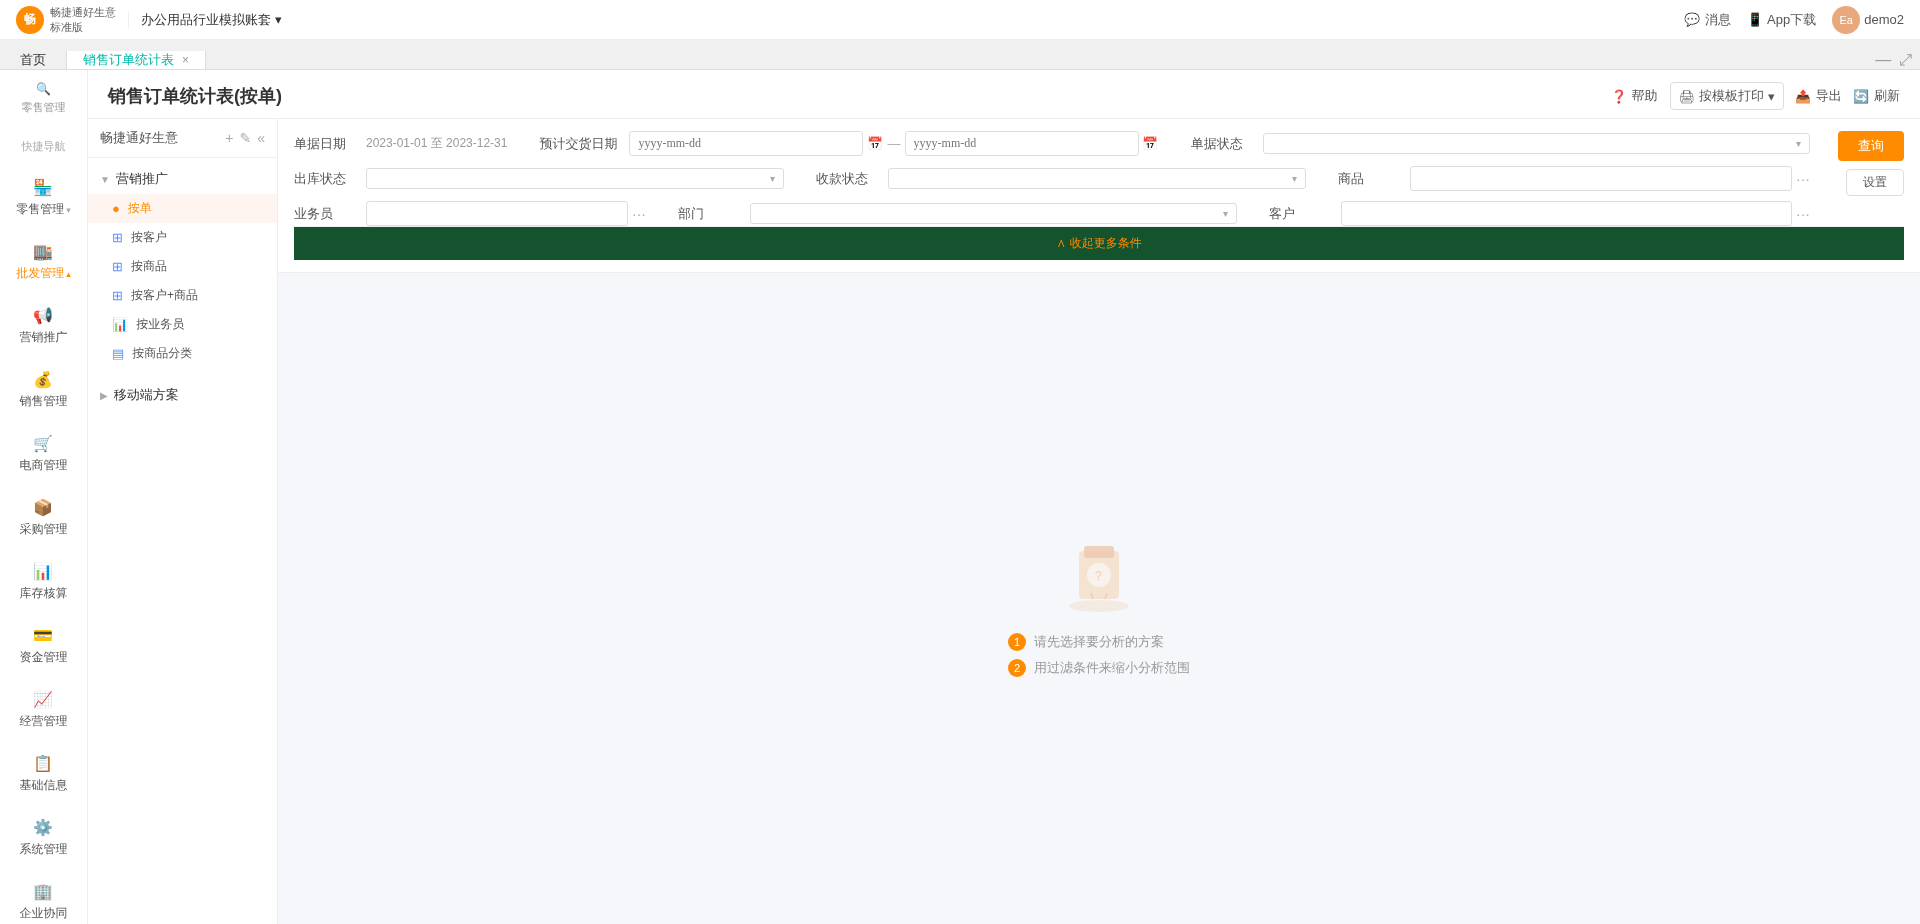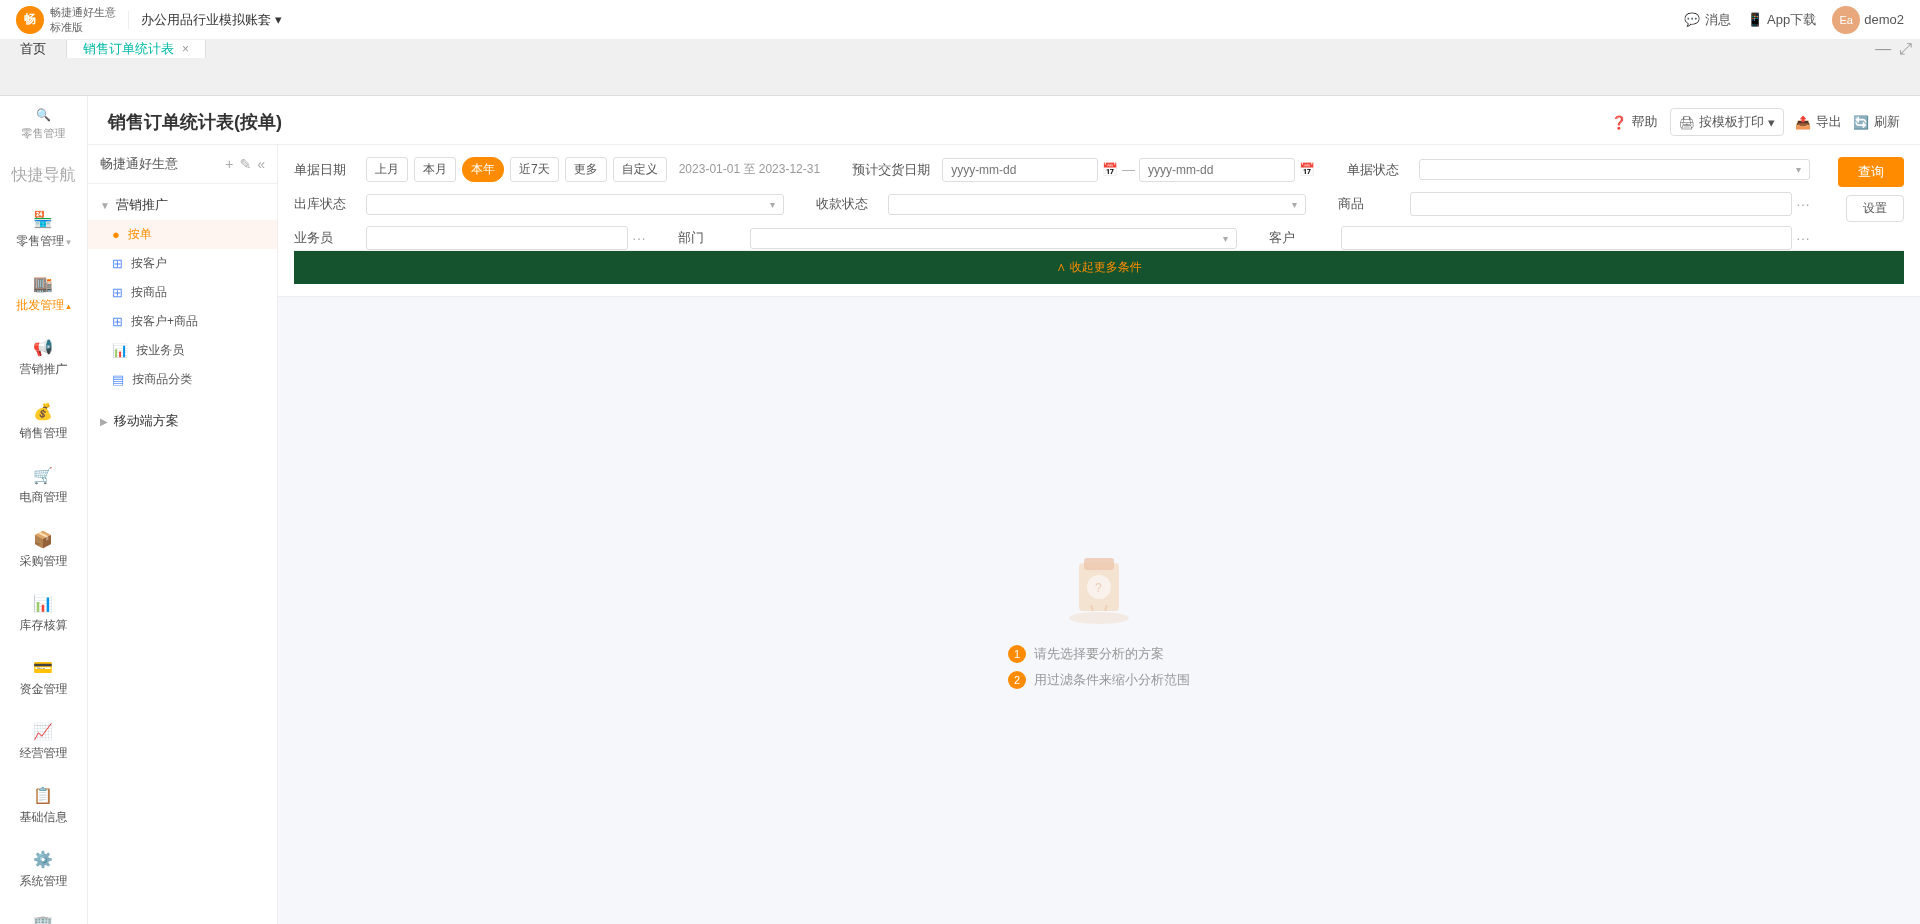--- a/index.html
+++ b/index.html
@@ -10,21 +10,21 @@
     .top-bar-left { display: flex; align-items: center; gap: 8px; }
     .logo-area { display: flex; align-items: center; gap: 6px; }
     .logo-icon { width: 28px; height: 28px; background: #ff8c00; border-radius: 50%; display: flex; align-items: center; justify-content: center; color: #fff; font-size: 12px; font-weight: bold; }
     .logo-text { font-size: 11px; color: #666; line-height: 1.3; }
     .dropdown-selector { display: flex; align-items: center; gap: 4px; font-size: 13px; color: #333; cursor: pointer; border-left: 1px solid #eee; padding-left: 12px; margin-left: 4px; }
     .top-bar-right { display: flex; align-items: center; gap: 16px; font-size: 13px; color: #555; }
     .top-bar-right-item { display: flex; align-items: center; gap: 4px; cursor: pointer; }
     .avatar { width: 28px; height: 28px; border-radius: 50%; background: #e8a87c; display: flex; align-items: center; justify-content: center; color: #fff; font-size: 11px; }
 
     
-    .tab-bar { height: 56px; background: #f0f0f0; display: flex; align-items: flex-start; flex-shrink: 0; border-bottom: 1px solid #ddd; }
+    .tab-bar { height: 30px; background: #f0f0f0; display: flex; align-items: flex-end; flex-shrink: 0; border-bottom: 1px solid #ddd; }
     .tab-home { padding: 0 20px; display: flex; align-items: center; font-size: 13px; color: #333; cursor: pointer; background: #f0f0f0; border-right: 1px solid #ddd; }
     .tab-active { background: #fff; color: #00b9a8; border-right: 1px solid #ddd; padding: 0 16px; display: flex; align-items: center; gap: 8px; font-size: 13px; cursor: pointer; }
     .tab-close { color: #999; font-size: 12px; cursor: pointer; }
     .tab-bar-actions { margin-left: auto; display: flex; align-items: center; padding: 0 8px; gap: 8px; }
     .tab-bar-action { color: #999; cursor: pointer; font-size: 16px; }
 
     
     .main-layout { display: flex; flex: 1; overflow: hidden; }
 
     
@@ -66,21 +66,21 @@
     
     .data-panel { flex: 1; display: flex; flex-direction: column; overflow: hidden; background: #f5f7fa; }
     .filter-area { background: #fff; padding: 12px 16px; border-bottom: 1px solid #eee; flex-shrink: 0; }
     .filter-row { display: flex; align-items: center; gap: 12px; margin-bottom: 10px; flex-wrap: wrap; }
     .filter-row:last-child { margin-bottom: 0; }
     .filter-label { font-size: 13px; color: #555; white-space: nowrap; min-width: 60px; }
     .filter-date-group { display: flex; align-items: center; gap: 6px; }
     .filter-date-btn { padding: 3px 8px; font-size: 12px; border: 1px solid #ddd; border-radius: 3px; background: #fff; cursor: pointer; color: #555; }
     .filter-date-btn.active { background: #ff8c00; color: #fff; border-color: #ff8c00; border-radius: 12px; }
     .filter-date-range { font-size: 12px; color: #999; }
-    .filter-input { flex: 1; border: 1px solid #ddd; border-radius: 3px; padding: 4px 8px; font-size: 12px; outline: none; background: #fff; color: #999; }
+    .filter-input { flex: 1; border: 1px solid #ddd; border-radius: 3px; padding: 4px 8px; font-size: 12px; outline: none; background: #fff; color: #999; font-family: Liberation Serif, serif; }
     .filter-input-group { display: flex; align-items: center; gap: 4px; flex: 1; }
     .filter-date-icon { color: #aaa; cursor: pointer; }
     .filter-dash { color: #aaa; }
     .filter-select { flex: 1; border: 1px solid #ddd; border-radius: 3px; padding: 4px 8px; font-size: 12px; outline: none; background: #fff; color: #555; cursor: pointer; display: flex; align-items: center; justify-content: space-between; }
     .filter-select-arrow { color: #aaa; font-size: 10px; }
     .filter-dots { color: #aaa; cursor: pointer; font-size: 14px; }
 
     .collapse-bar { text-align: center; padding: 8px; background: #14532d; border-top: 1px solid #f0f0f0; cursor: pointer; }
     .collapse-bar span { color: #ff8c00; font-size: 12px; }
 
@@ -144,21 +144,21 @@
 </div>
 
 <div class="main-layout">
 
   <div class="sidebar">
     <div class="sidebar-item">
       <span>🔍</span>
       <span style="font-size:11px;color:#999">零售管理</span>
     </div>
     <div class="sidebar-item">
-      <span style="font-size:16px;color:#aaa">快捷导航</span>
+      <span style="font-size:11px;color:#aaa">快捷导航</span>
     </div>
     <div class="sidebar-item">
       <span class="sidebar-icon">🏪</span>
       <div class="sidebar-item-with-arrow">
         <span>零售管理</span>
         <span style="font-size:9px;color:#aaa">▾</span>
       </div>
     </div>
     <div class="sidebar-item active">
       <span class="sidebar-icon">🏬</span>
@@ -287,28 +287,20 @@
 
       <div class="data-panel">
 
         <div class="filter-area">
 
           <div style="display:flex; align-items:flex-start; gap:16px;">
             <div style="flex:1; min-width:0;">
 
               <div class="filter-row">
                 <span class="filter-label">单据日期</span>
-                <div class="filter-date-group">
-                  <button class="filter-date-btn">上月</button>
-                  <button class="filter-date-btn">本月</button>
-                  <button class="filter-date-btn active">本年</button>
-                  <button class="filter-date-btn">近7天</button>
-                  <button class="filter-date-btn">更多</button>
-                  <button class="filter-date-btn">自定义</button>
-                </div>
                 <span class="filter-date-range">2023-01-01 至 2023-12-31</span>
 
                 <span class="filter-label" style="margin-left:20px;">预计交货日期</span>
                 <div class="filter-input-group">
                   <input class="filter-input" style="width: 120px;" placeholder="yyyy-mm-dd">
                   <span class="filter-date-icon">📅</span>
                   <span class="filter-dash">—</span>
                   <input class="filter-input" style="width: 120px;" placeholder="yyyy-mm-dd">
                   <span class="filter-date-icon">📅</span>
                 </div>

